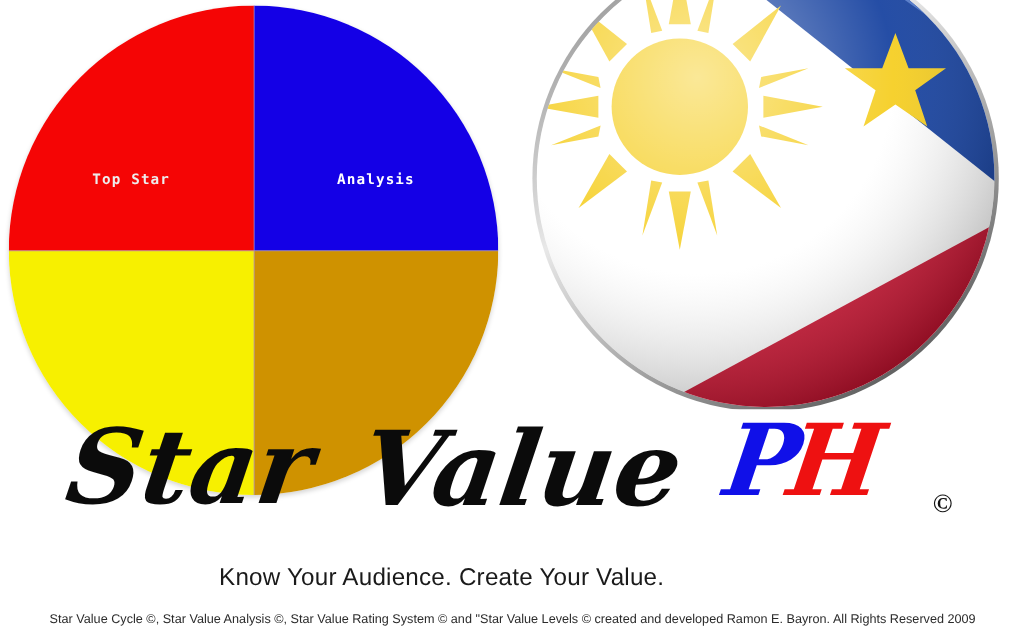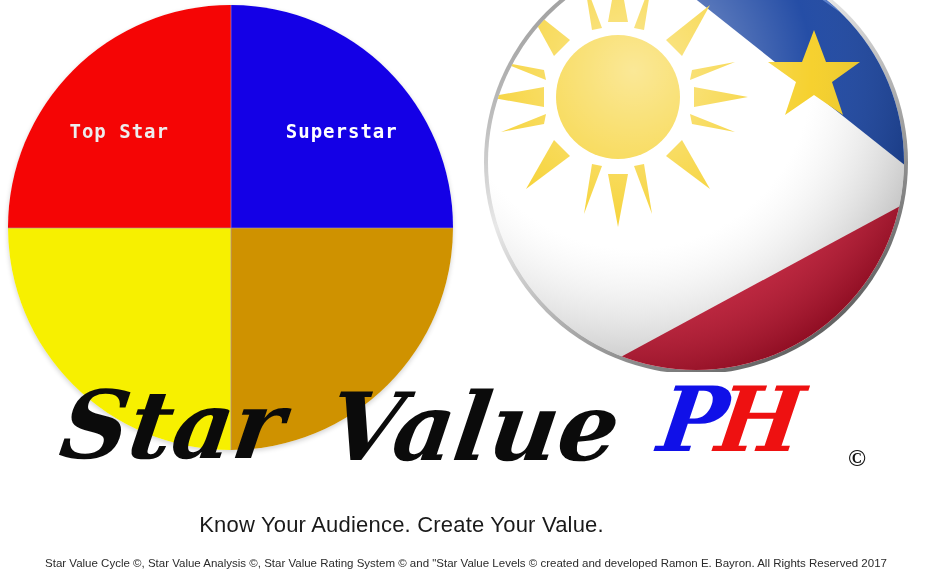--- a/index.html
+++ b/index.html
@@ -42,25 +42,26 @@
   .quad-tl { left: 0;   top: 0;    background: #f50505; }
   .quad-tr { left: 50%; top: 0;    background: #1400e6; }
   .quad-bl { left: 0;   top: 50%;  background: #f7f000; }
   .quad-br { left: 50%; top: 50%;  background: #cf9200; }
 
   .quad-label {
     position: absolute;
     width: 50%;
     text-align: center;
     font-family: "DejaVu Sans Mono", "Liberation Mono", monospace;
-    font-size: 19px;
+    font-size: 13px;
     font-weight: bold;
     letter-spacing: 1px;
     white-space: nowrap;
     pointer-events: none;
+    margin-top: 36px;
   }
   .lbl-tl { left: 0;   top: 115px; color: #ededed; }
   .lbl-tr { left: 50%; top: 115px; color: #ffffff; }
   .lbl-bl { left: 0;   top: 295px; color: #2c6b2c; }
   .lbl-br { left: 50%; top: 295px; color: #2f6b2f; }
 
   
   .divider-v {
     position: absolute;
     left: 50%;
@@ -158,21 +159,21 @@
 
       <div class="quad quad-tl"></div>
       <div class="quad quad-tr"></div>
       <div class="quad quad-bl"></div>
       <div class="quad quad-br"></div>
 
       <div class="divider-v"></div>
       <div class="divider-h"></div>
 
       <div class="quad-label lbl-tl">Top Star</div>
-      <div class="quad-label lbl-tr">Superstar</div>
+      <div class="quad-label lbl-tr">Analysis</div>
 
     </div>
   </div>
 
   <div id="flag-wrap">
     <svg width="460" height="420" viewBox="0 0 460 420">
       <defs>
         <clipPath id="badgeClip">
           <circle cx="230" cy="210" r="208"></circle>
         </clipPath>
@@ -232,15 +233,15 @@
   <div id="wordmark">
     <span class="brand-text" id="brand-star">Star</span>
     <span class="brand-text" id="brand-value">Value</span>
     <span class="brand-text" id="brand-p">P</span>
     <span class="brand-text" id="brand-h">H</span>
     <span class="brand-text" id="brand-copy">©</span>
   </div>
 
   <div id="tagline">Know Your Audience. Create Your Value.</div>
 
-  <div id="footer-legal">Star Value Cycle ©, Star Value Analysis ©, Star Value Rating System © and "Star Value Levels © created and developed Ramon E. Bayron. All Rights Reserved 2017</div>
+  <div id="footer-legal">Star Value Cycle ©, Star Value Analysis ©, Star Value Rating System © and "Star Value Levels © created and developed Ramon E. Bayron. All Rights Reserved 2009</div>
 
 </div>
 
 </body></html>

